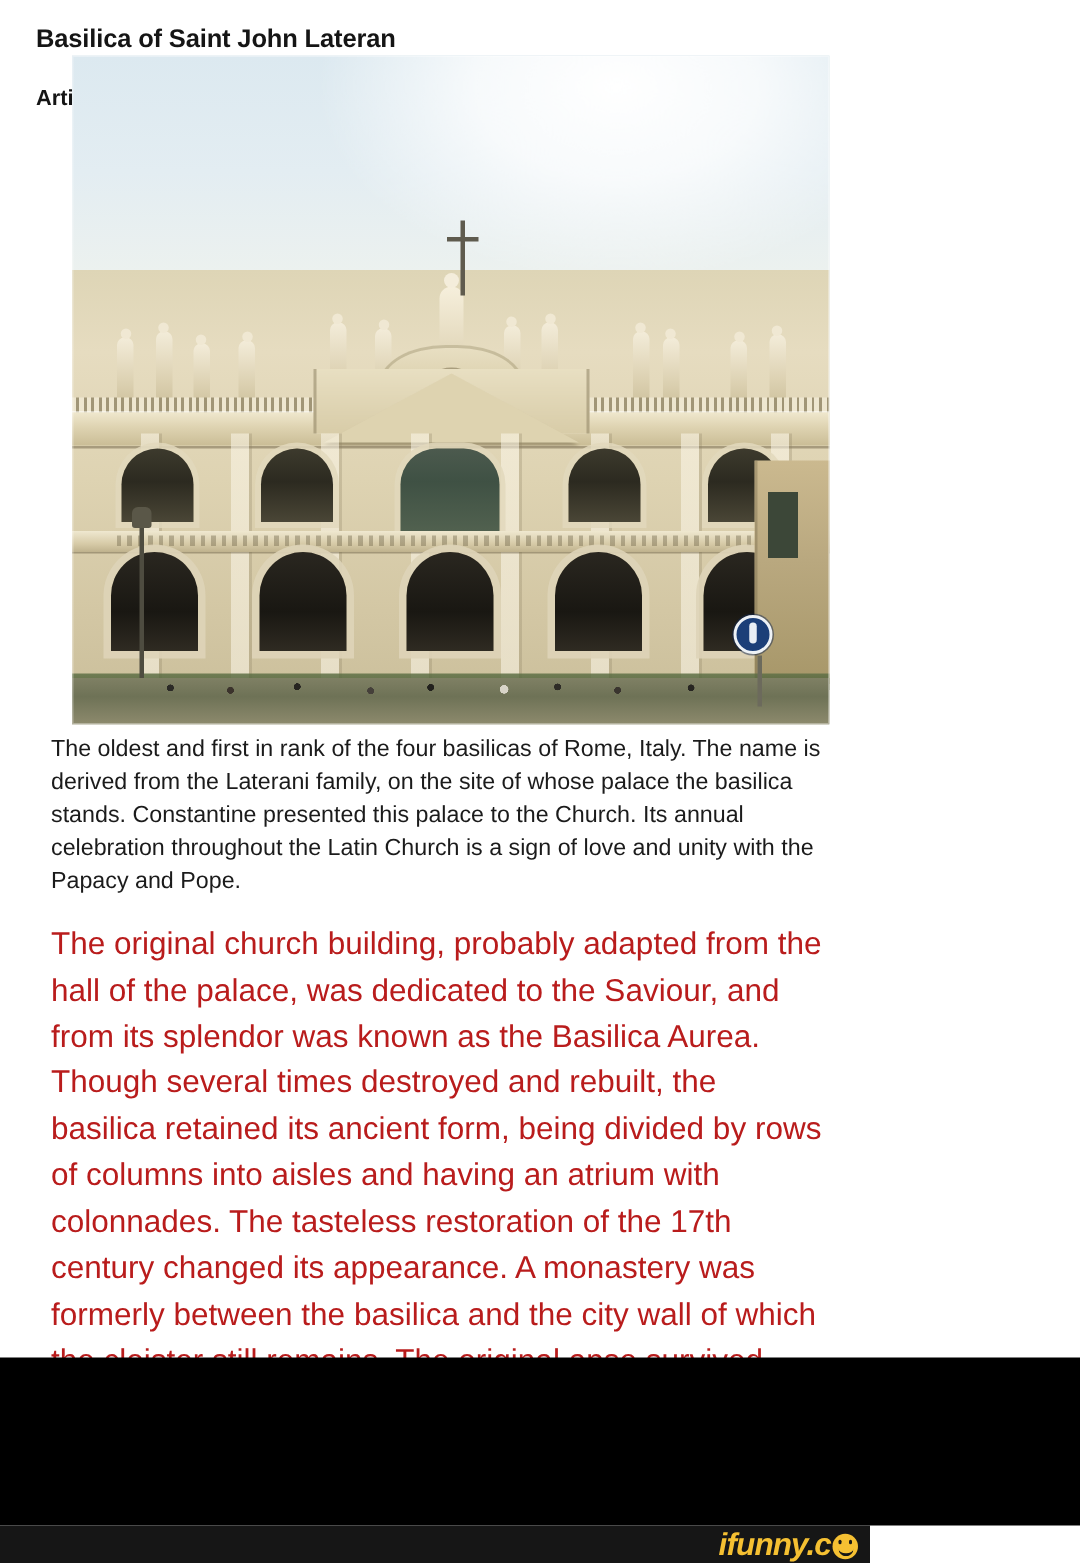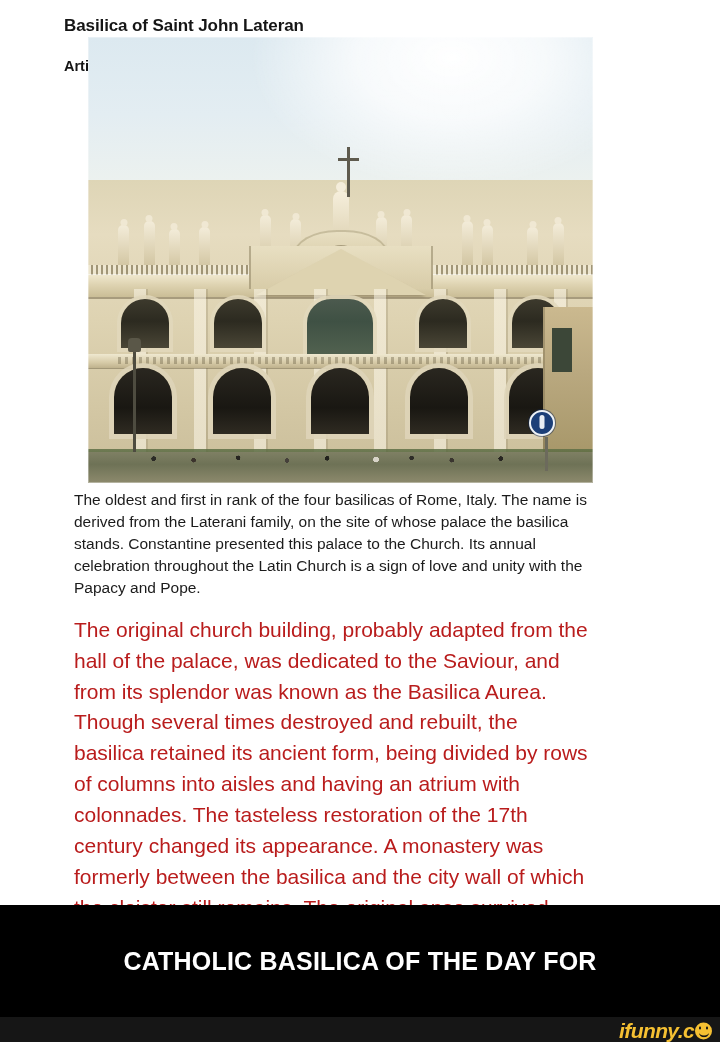--- a/index.html
+++ b/index.html
@@ -18,21 +18,20 @@
   }
 
   
   .page {
     position: relative;
     width: 577px;
     height: 905px;
     background: #ffffff;
     box-sizing: border-box;
     padding: 10px 24px 0 22px;
-    margin-left: 40px;
   }
 
   .doc-title {
     font-size: 17px;
     font-weight: bold;
     letter-spacing: -0.1px;
     color: #151515;
     margin: 6px 0 0 2px;
     line-height: 1.2;
   }
@@ -429,21 +428,21 @@
     text-align: center;
     line-height: 1.28;
     letter-spacing: 0.2px;
     font-stretch: condensed;
   }
 
   .footer {
     position: absolute;
     left: 0;
     top: 1017px;
-    width: 720px;
+    width: 580px;
     height: 25px;
     background: #161616;
   }
   .watermark {
     position: absolute;
     right: 8px;
     top: 50%;
     transform: translateY(-50%);
     display: flex;
     align-items: center;
@@ -555,21 +554,21 @@
     </div>
   </div>
 
   <div class="lead">The oldest and first in rank of the four basilicas of Rome, Italy. The name is derived from the Laterani family, on the site of whose palace the basilica stands. Constantine presented this palace to the Church. Its annual celebration throughout the Latin Church is a sign of love and unity with the Papacy and Pope.</div>
 
   <div class="body-para">The original church building, probably adapted from the hall of the palace, was dedicated to the Saviour, and from its splendor was known as the Basilica Aurea. Though several times destroyed and rebuilt, the basilica retained its ancient form, being divided by rows of columns into aisles and having an atrium with colonnades. The tasteless restoration of the 17th century changed its appearance. A monastery was formerly between the basilica and the city wall of which the cloister still remains. The original apse survived until 1878, when it was destroyed and a deeper apse built. The ancient mosaics have been preserved. The high altar, which is of wood and is believed to have been used by Saint Peter, is now encased in marble. In the upper part of the baldachinum are the heads of the Apostles, Peter and Paul. The baptistery is an octagonal edifice with porphyry columns. The font is of green basalt. This basilica has been the cathedral of Rome since the 4th century.</div>
 </div>
 
 <div class="banner">
   <div class="banner-text">
-    <span>CATHOLIC BASILICA OF THE DAY FOR</span><br>
+    <br>
   </div>
 </div>
 
 <div class="footer">
   <div class="watermark">
     <span>ifunny.c</span>
     <span class="smiley"></span>
   </div>
 </div>
 

